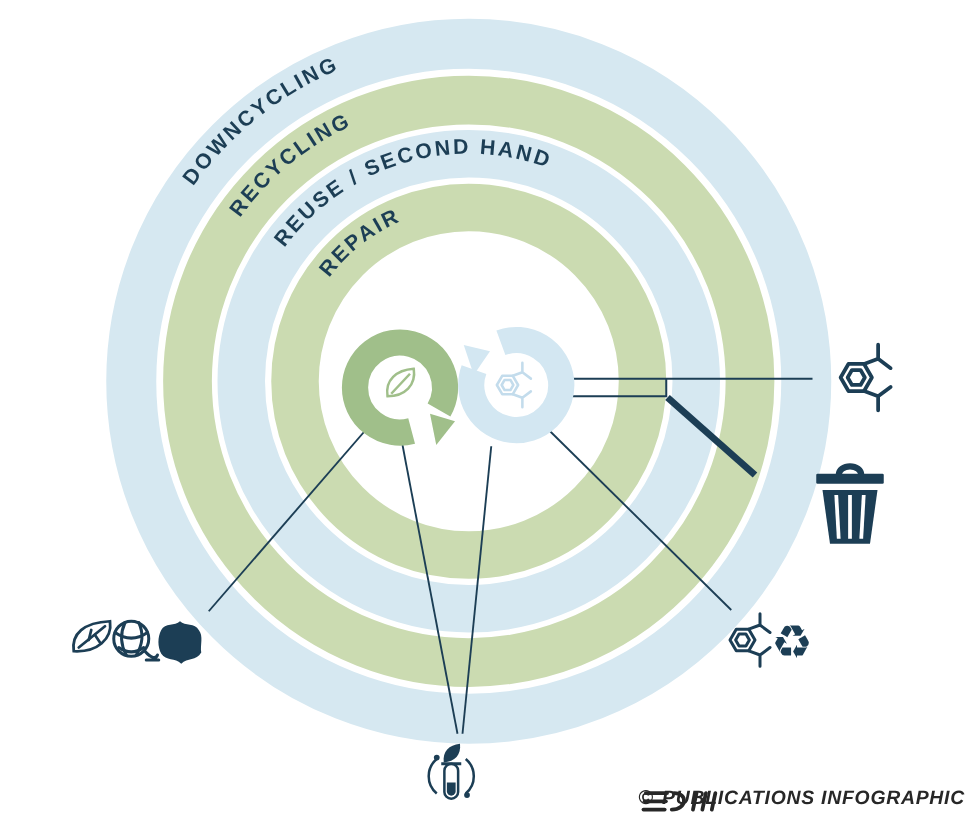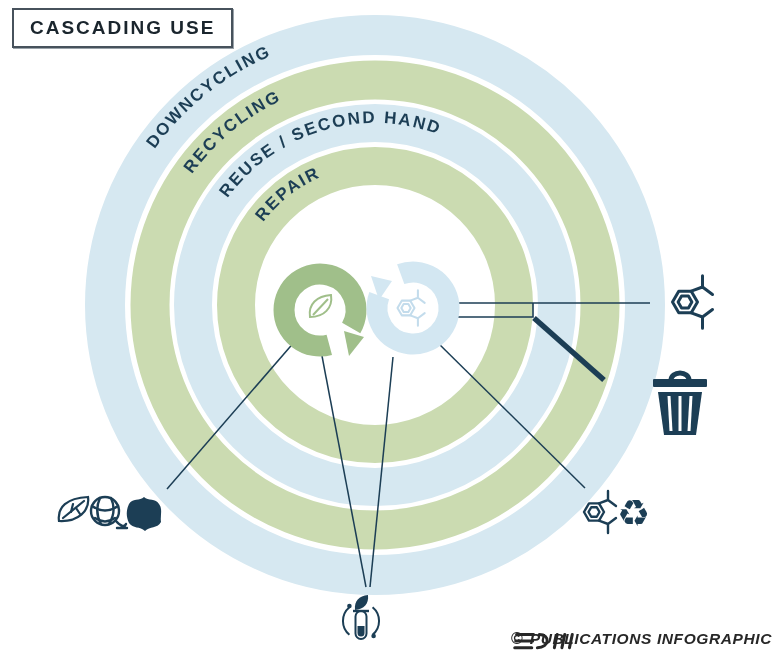--- a/index.html
+++ b/index.html
@@ -126,23 +126,20 @@
         <path class="navy-stroke" stroke-width="5" d="M 671 380 a 9 7 0 0 1 18 0"></path>
         <rect class="navy" x="653" y="379" width="54" height="8" rx="1"></rect>
         <path class="navy" d="M 658 392 L 702 392 L 696 435 L 664 435 Z"></path>
         <line x1="669" y1="396" x2="671" y2="431" stroke="#ffffff" stroke-width="3"></line>
         <line x1="680" y1="396" x2="680" y2="431" stroke="#ffffff" stroke-width="3"></line>
         <line x1="691" y1="396" x2="689" y2="431" stroke="#ffffff" stroke-width="3"></line>
       </g>
     </g>
   </svg>
 
-  <div class="title-box">
-    <span>CASCADING USE</span>
-  </div>
 
   <div class="footer">
     <span class="copy">©</span>
     <svg width="66" height="24" viewBox="0 0 70 24">
       <g stroke="#272727" stroke-width="3.2" fill="none" stroke-linecap="round">
         <line x1="6" y1="4" x2="24" y2="4"></line>
         <line x1="5" y1="11" x2="23" y2="11"></line>
         <line x1="4" y1="18" x2="22" y2="18"></line>
         <path d="M 30 4 C 42 4 41 18 28 18"></path>
         <line x1="49" y1="4" x2="46" y2="18"></line>

